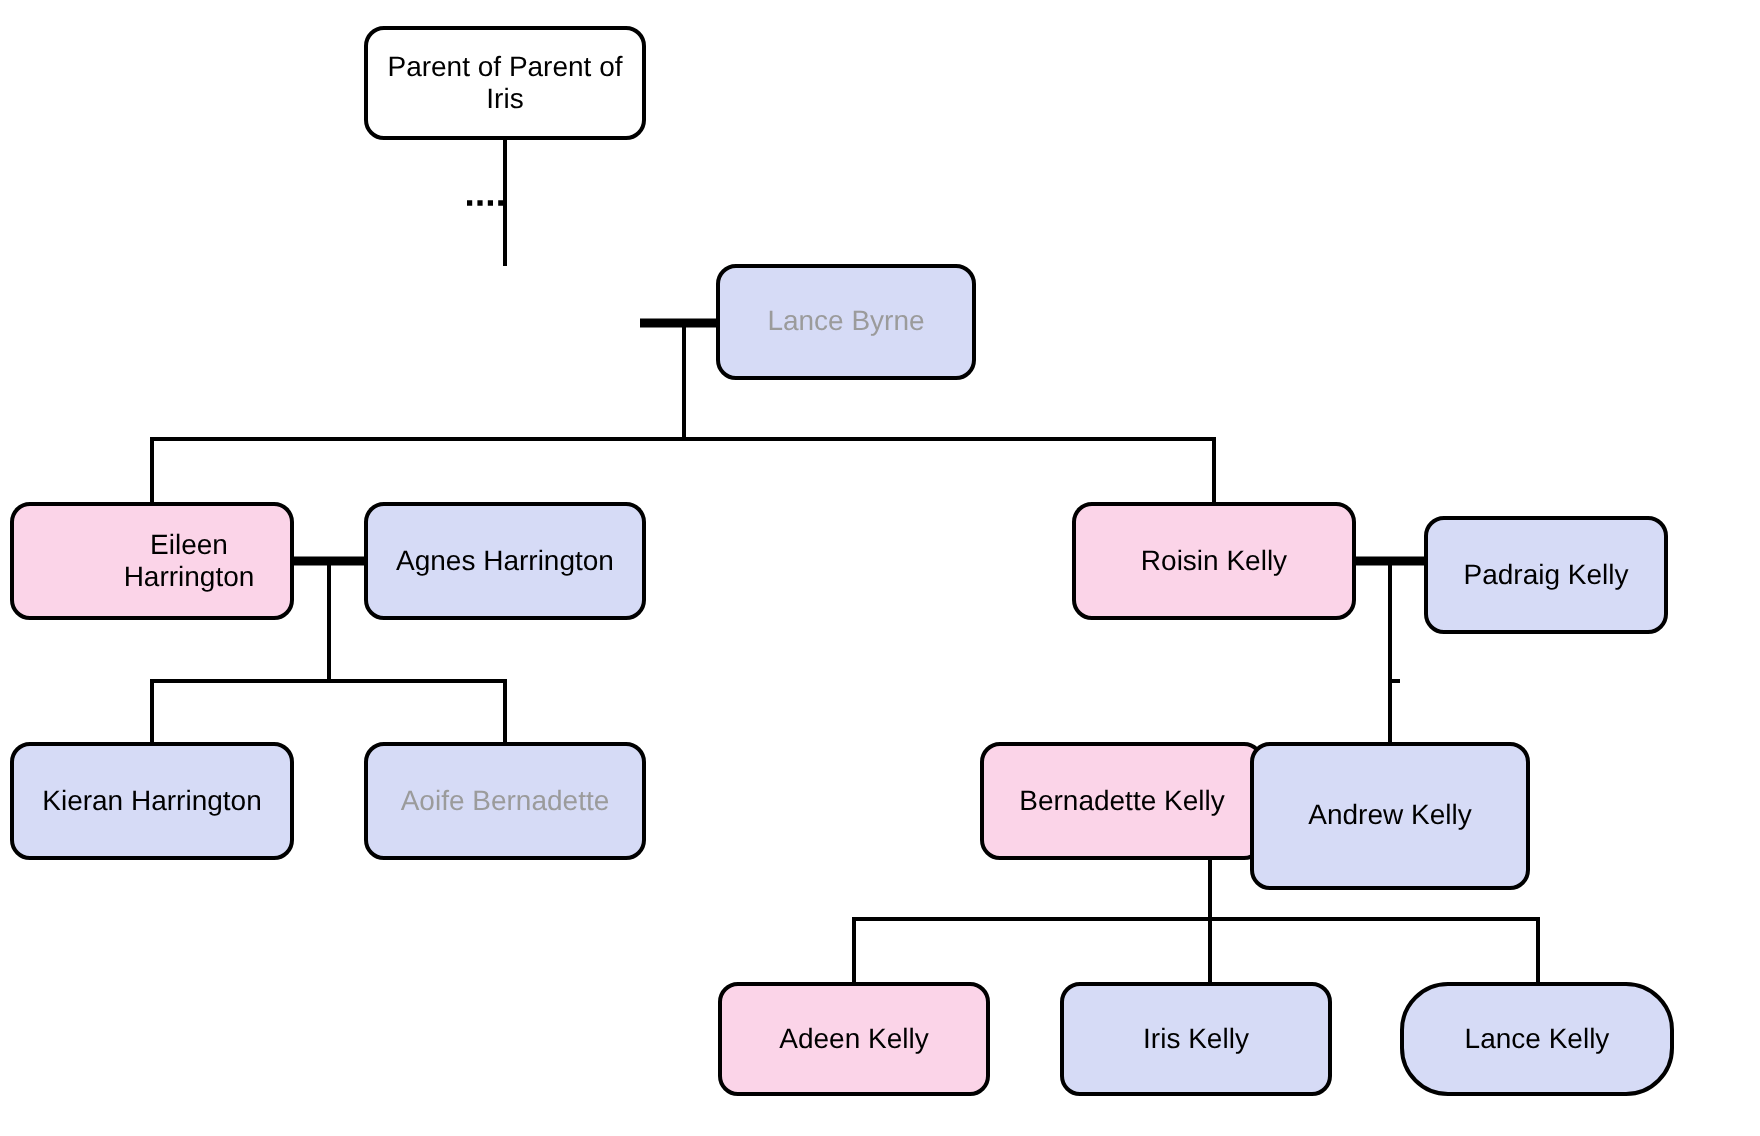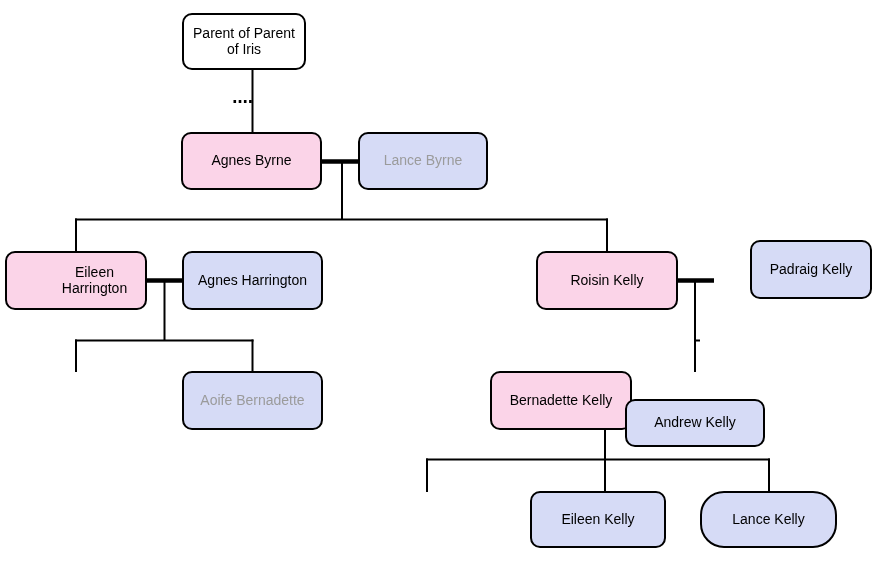--- a/index.html
+++ b/index.html
@@ -18,31 +18,31 @@
     display:flex; align-items:center; justify-content:center;
     text-align:center; font-size:14px; line-height:1.12;
     color:var(--text); padding:2px 5px; background:var(--neutral);
     cursor:default;
   }
   .female{background:var(--female);}
   .male{background:var(--male);}
   .neutral{background:var(--neutral);}
   .muted{color:var(--muted);}
   
-  .n-root    {left:182px; top:13px;  width:124px; height:57px;}
+  .n-root    {left:182px; top:13px;  width:141px; height:57px;}
   .n-agnes   {left:181px; top:132px; width:141px; height:58px;}
   .n-lanceb  {left:358px; top:132px; width:130px; height:58px;}
   .n-eileen  {left:5px;   top:251px; width:142px; height:59px;padding-left:42px;}
   .n-sean    {left:182px; top:251px; width:141px; height:59px;}
   .n-roisin  {left:536px; top:251px; width:142px; height:59px;text-align:right;}
-  .n-padraig {left:712px; top:240px; width:122px; height:59px;margin-left:38px;}
+  .n-padraig {left:712px; top:258px; width:122px; height:59px;}
   .n-kieran  {left:5px;   top:371px; width:142px; height:59px;}
   .n-aoife   {left:182px; top:371px; width:141px; height:59px;}
   .n-bern    {left:448px; top:371px; width:142px; height:59px;margin-left:42px;}
-  .n-andrew  {left:625px; top:371px; width:140px; height:48px;margin-top:28px;}
+  .n-andrew  {left:625px; top:371px; width:140px; height:74px;}
   .n-adeen   {left:359px; top:491px; width:136px; height:57px;}
   .n-jonjo   {left:530px; top:491px; width:136px; height:57px;}
   .n-lancek  {left:700px; top:491px; width:137px; height:57px;border-radius:24px;}
 </style>
 </head>
 <body>
 
 <div class="canvas">
 
   <svg class="wires" viewBox="0 0 880 568">
@@ -73,23 +73,20 @@
       <line x1="427" y1="458.5" x2="427" y2="492" stroke-width="2"></line>
       <line x1="605" y1="458.5" x2="605" y2="492" stroke-width="2"></line>
       <line x1="769" y1="458.5" x2="769" y2="492" stroke-width="2"></line>
     </g>
   </svg>
 
   <div class="node neutral n-root">
     <span>Parent of Parent of Iris</span>
   </div>
 
-  <div class="node female n-agnes">
-    <span>Agnes Byrne</span>
-  </div>
 
   <div class="node male muted n-lanceb">
     <span>Lance Byrne</span>
   </div>
 
   <div class="node female n-eileen">
     <span>Eileen Harrington</span>
   </div>
 
   <div class="node male n-sean">
@@ -97,35 +94,41 @@
   </div>
 
   <div class="node female n-roisin">
     <span>Roisin Kelly</span>
   </div>
 
   <div class="node male n-padraig">
     <span>Padraig Kelly</span>
   </div>
 
+  <div class="node male n-kieran">
+    <span>Kieran Harrington</span>
+  </div>
 
   <div class="node male muted n-aoife">
     <span>Aoife Bernadette</span>
   </div>
 
   <div class="node female n-bern">
     <span>Bernadette Kelly</span>
   </div>
 
   <div class="node male n-andrew">
     <span>Andrew Kelly</span>
   </div>
 
+  <div class="node female n-adeen">
+    <span>Adeen Kelly</span>
+  </div>
 
   <div class="node male n-jonjo">
-    <span>Eileen Kelly</span>
+    <span>Iris Kelly</span>
   </div>
 
   <div class="node male n-lancek">
     <span>Lance Kelly</span>
   </div>
 
 </div>
 
 </body></html>

